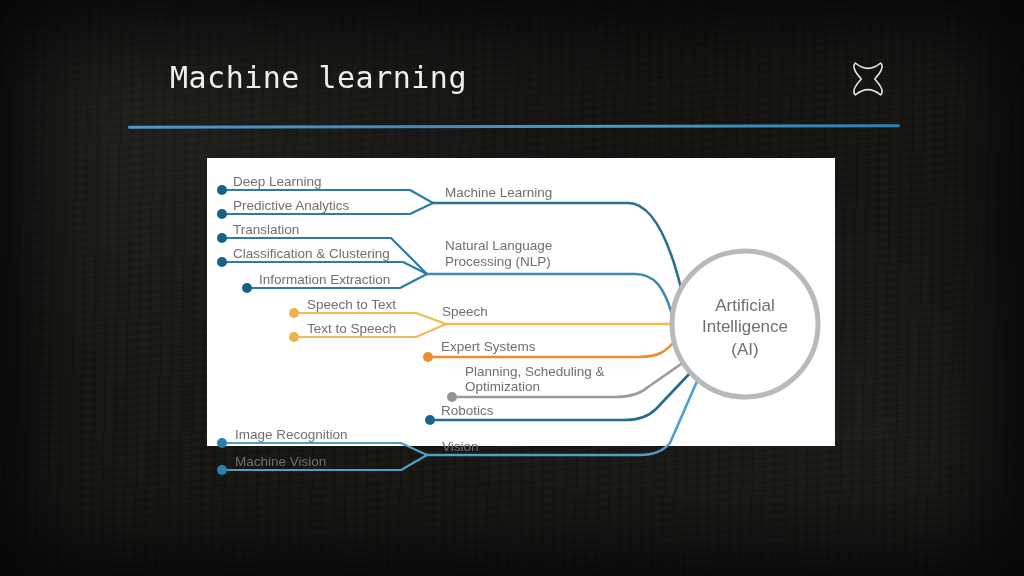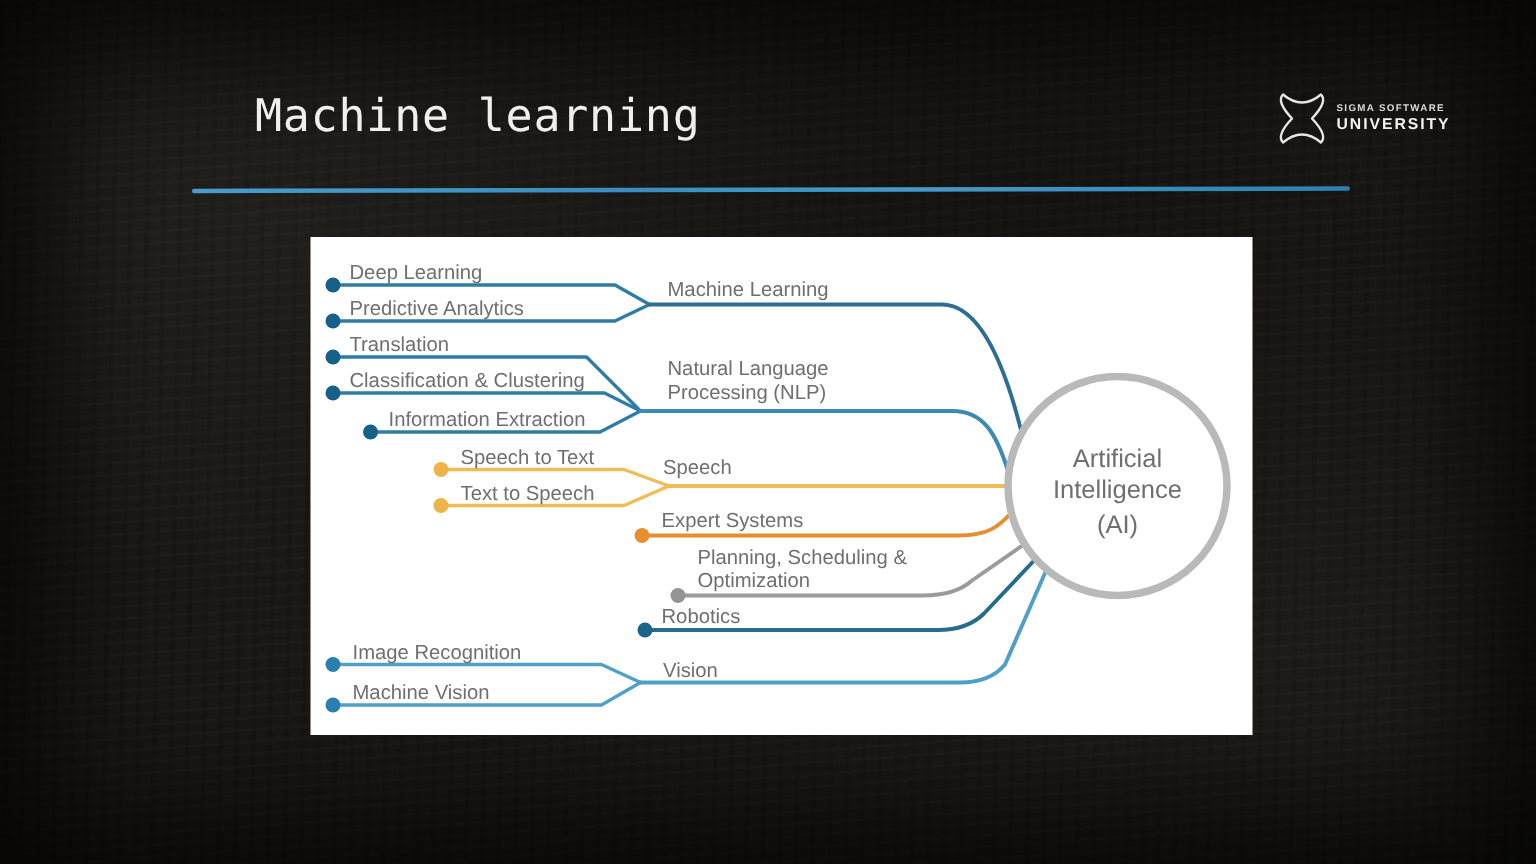--- a/index.html
+++ b/index.html
@@ -32,21 +32,21 @@
   }
   .logo{
     position:absolute;left:848px;top:54px;z-index:2;
     display:flex;align-items:flex-start;
   }
   .logo-text{margin-left:3px;padding-top:15px;color:#e8e8e8;}
   .logo-top{font-size:6.5px;font-weight:bold;letter-spacing:0.9px;color:#d9d9d9;white-space:nowrap;}
   .logo-bottom{font-size:10.5px;font-weight:bold;letter-spacing:1.3px;color:#f2f2f2;margin-top:1px;white-space:nowrap;}
   .panel{
     position:absolute;left:207px;top:158px;z-index:2;
-    width:628px;height:332px;background:#ffffff;
+    width:628px;height:288px;background:#ffffff;
   }
   svg.diagram{display:block;}
   svg.diagram text{
     fill:#6f6f6f;font-size:13.5px;
     font-family:"Liberation Sans",sans-serif;
   }
   svg.diagram text.center-label{font-size:17px;text-anchor:middle;}
   svg.diagram path{fill:none;stroke-linecap:round;stroke-linejoin:round;}
   .leaf-line{stroke-width:2.2;}
   .branch-line{stroke-width:2.6;}
@@ -57,24 +57,20 @@
 <div class="vignette"></div>
 
 <div class="title">Machine learning</div>
 
 <div class="divider"></div>
 
 <div class="logo">
   <svg width="40" height="50" viewBox="-30 -30 60 60">
     <path d="M-19,-24 Q0,-8 19,-24 Q26,-17 10,0 Q26,17 19,24 Q0,8 -19,24 Q-26,17 -10,0 Q-26,-17 -19,-24 Z" fill="none" stroke="#e6e6e6" stroke-width="2.4" stroke-linejoin="round"></path>
   </svg>
-  <div class="logo-text">
-    <div class="logo-top">SIGMA SOFTWARE</div>
-    <div class="logo-bottom">UNIVERSITY</div>
-  </div>
 </div>
 
 <div class="panel">
   <svg class="diagram" width="628" height="332" viewBox="0 0 628 332">
 
     <path class="leaf-line" d="M15,32 H203 L226,45" stroke="#2e7ca6"></path>
     <path class="leaf-line" d="M15,56 H203 L226,45" stroke="#2e7ca6"></path>
     <path class="leaf-line" d="M15,80 H184 L220,116" stroke="#2e7ca6"></path>
     <path class="leaf-line" d="M15,104 H196 L220,116" stroke="#2e7ca6"></path>
     <path class="leaf-line" d="M40,130 H193 L220,116" stroke="#2e7ca6"></path>

